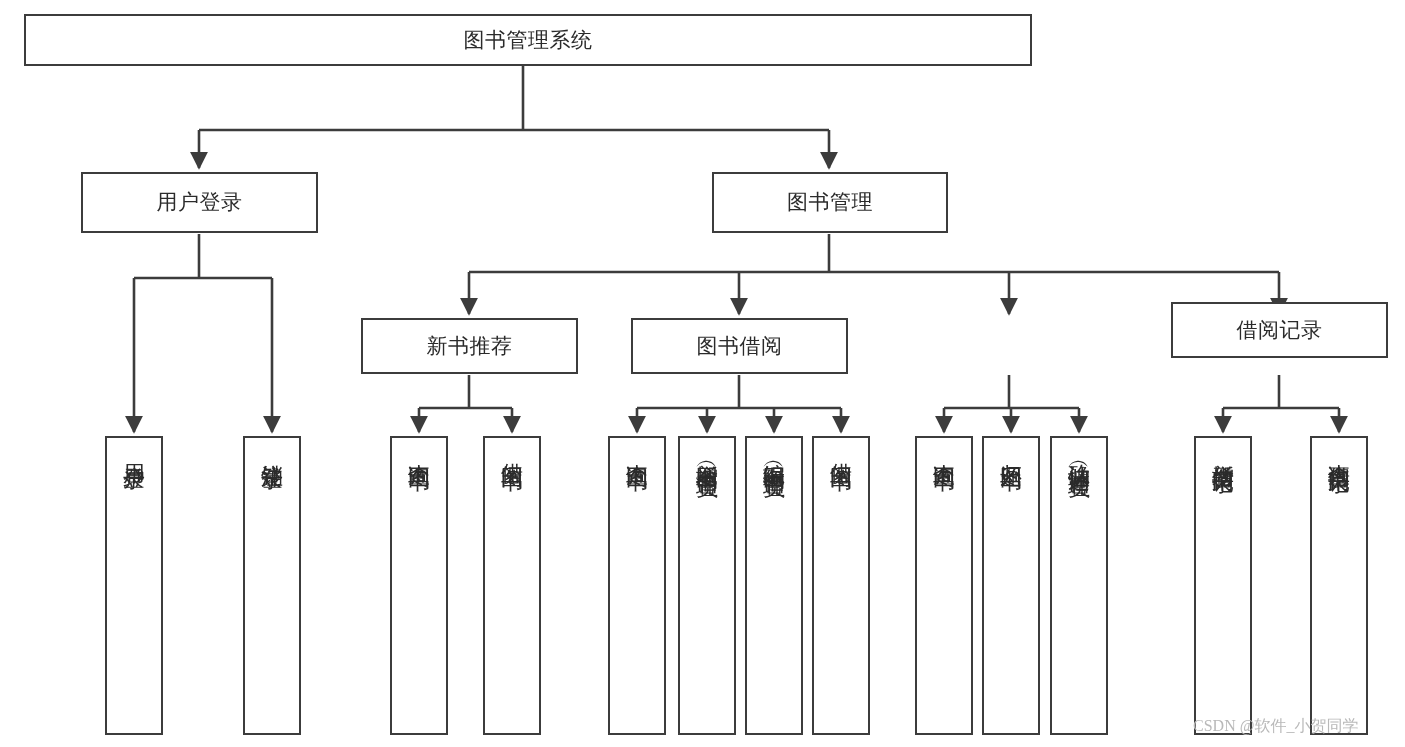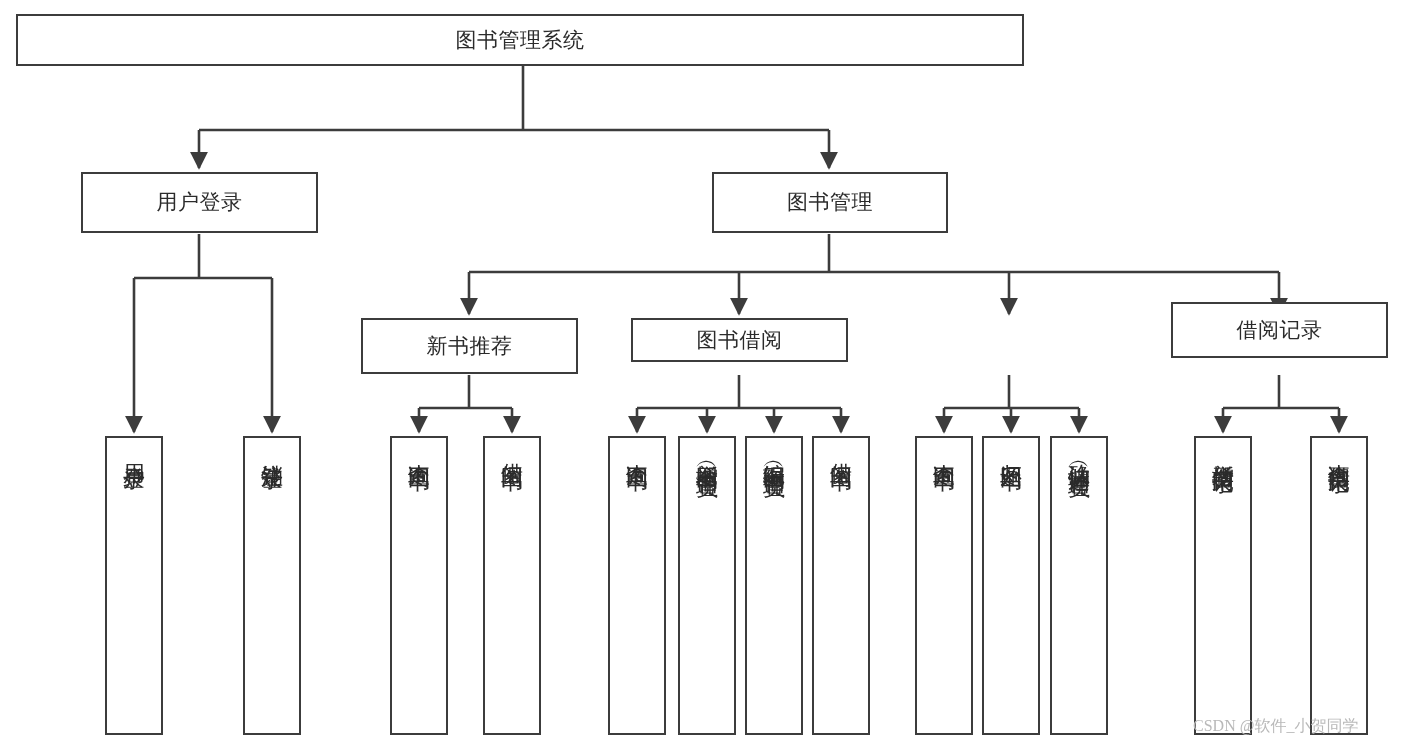--- a/index.html
+++ b/index.html
@@ -122,37 +122,37 @@
       <path d="M 1011 408 L 1011 432" marker-end="url(#arrow)"></path>
       <path d="M 1079 408 L 1079 432" marker-end="url(#arrow)"></path>
 
       <path d="M 1279 375 L 1279 408"></path>
       <path d="M 1223 408 L 1339 408"></path>
       <path d="M 1223 408 L 1223 432" marker-end="url(#arrow)"></path>
       <path d="M 1339 408 L 1339 432" marker-end="url(#arrow)"></path>
     </g>
   </svg>
 
-  <div class="node horiz" style="left:16px; top:14px; width:1008px; height:52px;">
+  <div class="node horiz" style="left:24px; top:14px; width:1008px; height:52px;">
     <span class="node-label">图书管理系统</span>
   </div>
 
   <div class="node horiz" style="left:81px; top:172px; width:237px; height:61px;">
     <span class="node-label">用户登录</span>
   </div>
 
   <div class="node horiz" style="left:712px; top:172px; width:236px; height:61px;">
     <span class="node-label">图书管理</span>
   </div>
 
   <div class="node horiz" style="left:361px; top:318px; width:217px; height:56px;align-items:center;">
     <span class="node-label">新书推荐</span>
   </div>
 
-  <div class="node horiz" style="left:631px; top:318px; width:217px; height:44px;">
+  <div class="node horiz" style="left:631px; top:318px; width:217px; height:56px;">
     <span class="node-label">图书借阅</span>
   </div>
 
 
   <div class="node horiz" style="left:1171px; top:302px; width:217px; height:56px;">
     <span class="node-label">借阅记录</span>
   </div>
 
   <div class="node vert" style="left:105px; top:436px; width:58px; height:299px;">
     <span class="node-label">用户登录</span>

